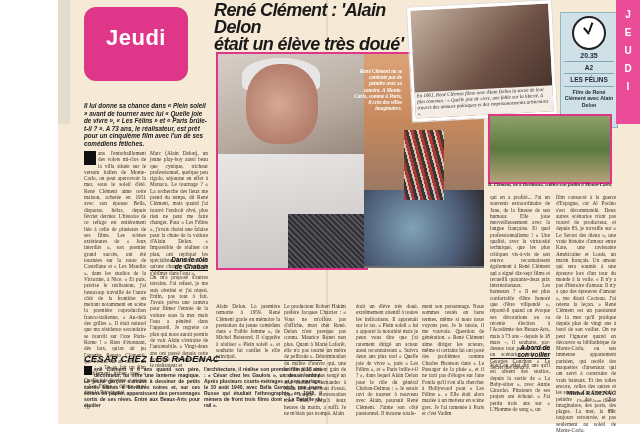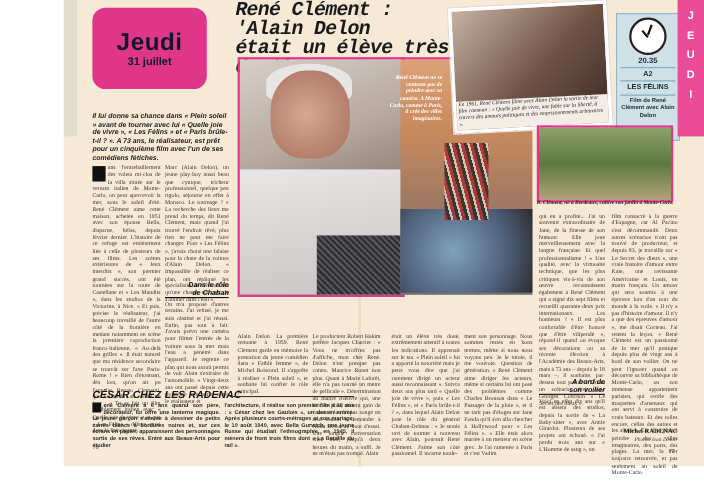--- a/index.html
+++ b/index.html
@@ -1,23 +1,23 @@
 <!DOCTYPE html>
 <html><head>
 <meta charset="utf-8">
 <style>
   html,body{margin:0;padding:0;}
   body{width:640px;height:440px;background:#ffffff;position:relative;overflow:hidden;font-family:"Liberation Serif",serif;}
   .spread{position:absolute;left:58px;top:0;width:582px;height:424px;background:#f6e9d6;}
   .spread .leftstrip{position:absolute;left:0;top:0;width:12px;height:124px;background:#e3ddd0;}
   .gutter{position:absolute;left:326px;top:0;width:2px;height:424px;background:#e9dac4;}
-  .day-box{position:absolute;left:84px;top:7px;width:104px;height:74px;background:#e0368a;border-radius:12px;color:#0f172a;text-align:center;font-family:"Liberation Sans",sans-serif;}
+  .day-box{position:absolute;left:84px;top:7px;width:104px;height:74px;background:#e0368a;border-radius:12px;color:#ffffff;text-align:center;font-family:"Liberation Sans",sans-serif;}
   .day-box .d{font-weight:bold;font-size:22px;margin-top:18px;letter-spacing:.5px;font-stretch:condensed;}
   .day-box .dt{font-weight:bold;font-size:10px;margin-top:0;}
-  .headline{position:absolute;left:214px;top:2px;width:200px;font-family:Liberation Mono, monospace;font-weight:bold;font-style:italic;font-size:18px;line-height:17px;color:#1a1a1a;letter-spacing:-0.6px;}
+  .headline{position:absolute;left:214px;top:2px;width:200px;font-family:Liberation Sans, sans-serif;font-weight:bold;font-style:italic;font-size:18px;line-height:17px;color:#1a1a1a;letter-spacing:-0.6px;}
   .intro{position:absolute;left:84px;top:102px;width:124px;font-family:"Liberation Sans",sans-serif;font-weight:bold;font-style:italic;font-size:6.3px;line-height:7.6px;color:#222;}
   .col{position:absolute;font-size:5.3px;line-height:6.3px;color:#3a3228;text-align:justify;}
   .dropcap{float:left;width:12px;height:14px;background:#111;margin:1px 2px 0 0;}
   .subhead{position:absolute;font-family:"Liberation Sans",sans-serif;font-weight:bold;font-style:italic;font-size:6.5px;color:#111;text-align:right;border-bottom:1px solid #111;}
   .main-photo{position:absolute;left:216px;top:52px;width:148px;height:214px;border:2px solid #e0368a;background:linear-gradient(160deg,#d7cfc8 0%,#b8aba0 35%,#9b8b80 55%,#6a6058 75%,#3b3a3f 100%);overflow:hidden;}
   .main-photo .face{position:absolute;left:28px;top:10px;width:72px;height:80px;border-radius:45% 45% 40% 40%;background:radial-gradient(circle at 45% 50%,#d6a894,#b47f6c 70%);}
   .main-photo .hair{position:absolute;left:24px;top:4px;width:78px;height:34px;border-radius:50% 50% 20% 20%;background:#e8e6e4;}
   .main-photo .shirt{position:absolute;left:0;top:100px;width:148px;height:114px;background:linear-gradient(170deg,#e9e6e6,#c9c3c3);}
   .main-photo .typewriter{position:absolute;left:70px;top:160px;width:78px;height:54px;background:repeating-linear-gradient(45deg,#2f2f34 0 2px,#55535a 2px 4px);}
   .side-photo{position:absolute;left:364px;top:52px;width:120px;height:214px;background:linear-gradient(180deg,#dca277 0%,#c88a5d 30%,#a07a62 60%,#6f7272 100%);border-top:2px solid #e0368a;}
@@ -48,21 +48,20 @@
 </head>
 <body>
 
 <div class="spread">
   <div class="leftstrip"></div>
 </div>
 <div class="gutter"></div>
 
 <div class="day-box">
   <div class="d">Jeudi</div>
-  <div class="dt">31 juillet</div>
 </div>
 
 <div class="headline">
   <div>René Clément : 'Alain Delon</div>
   <div>était un élève très doué'</div>
 </div>
 
 <div class="intro">Il lui donne sa chance dans « Plein soleil » avant de tourner avec lui « Quelle joie de vivre », « Les Félins » et « Paris brûle-t-il ? ». A 73 ans, le réalisateur, est prêt pour un cinquième film avec l'un de ses comédiens fétiches.</div>
 
 <div class="col" style="left:84px;top:150px;width:62px;">

